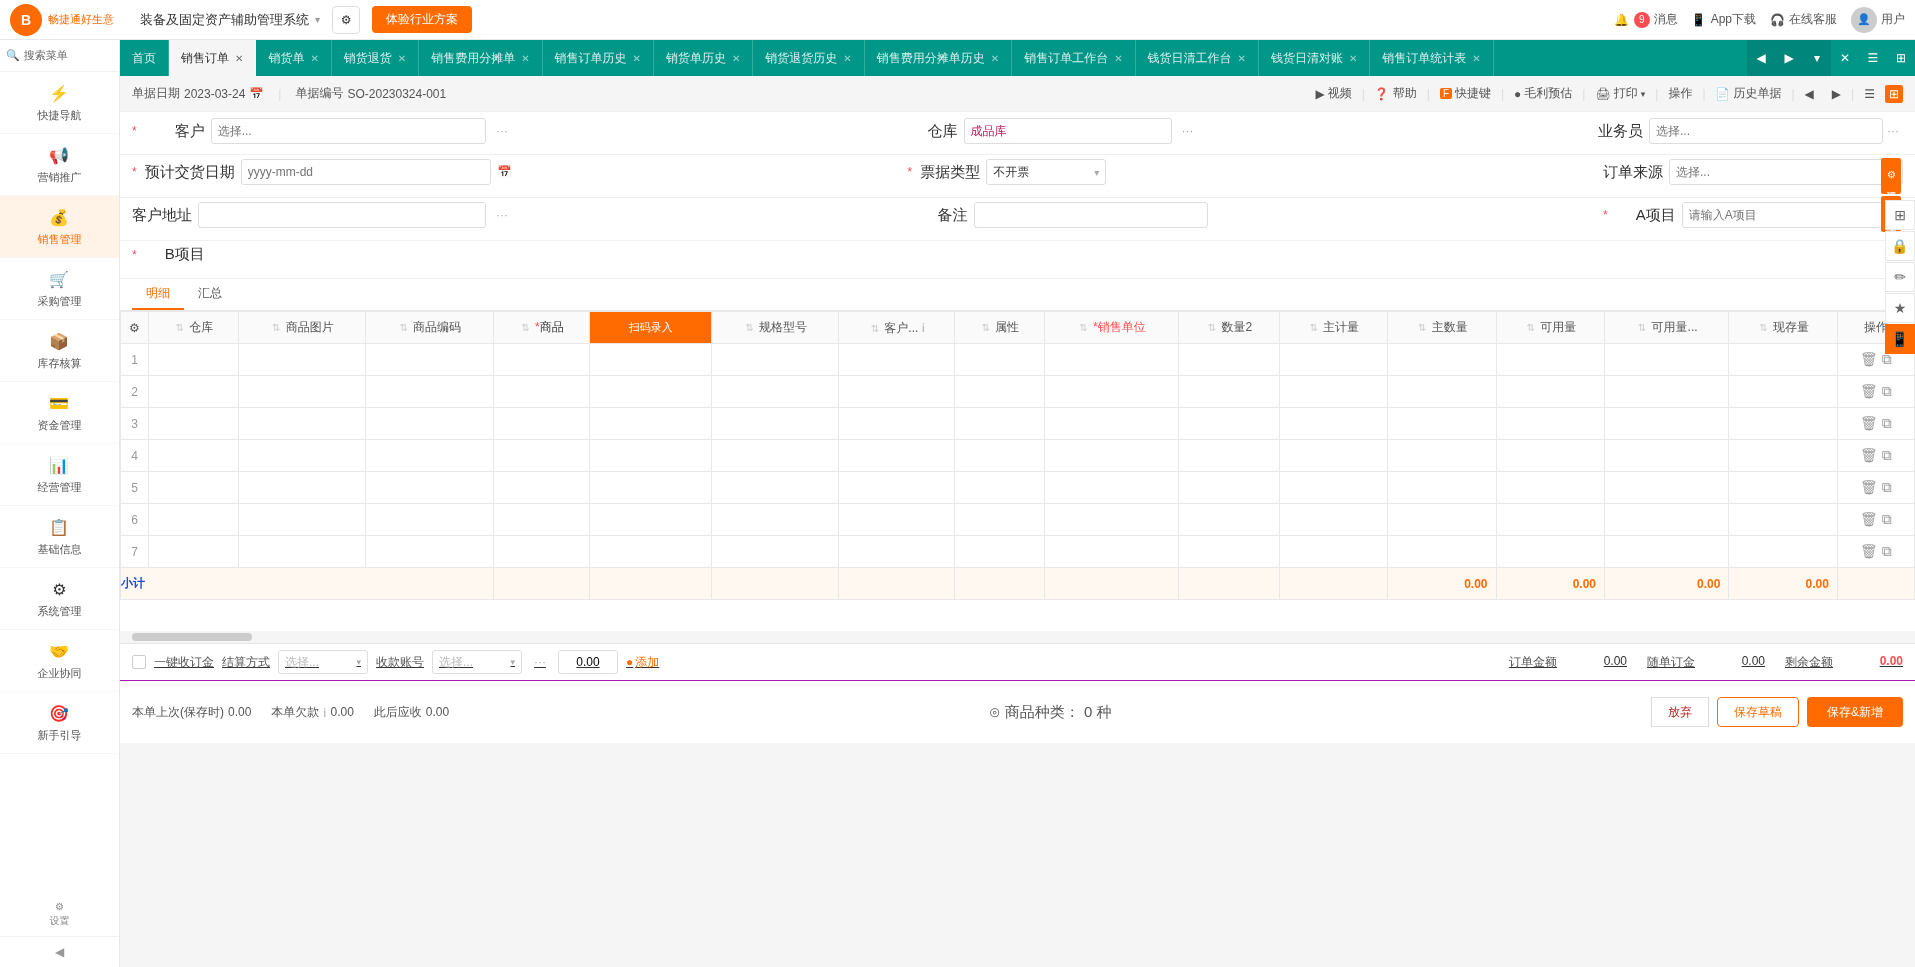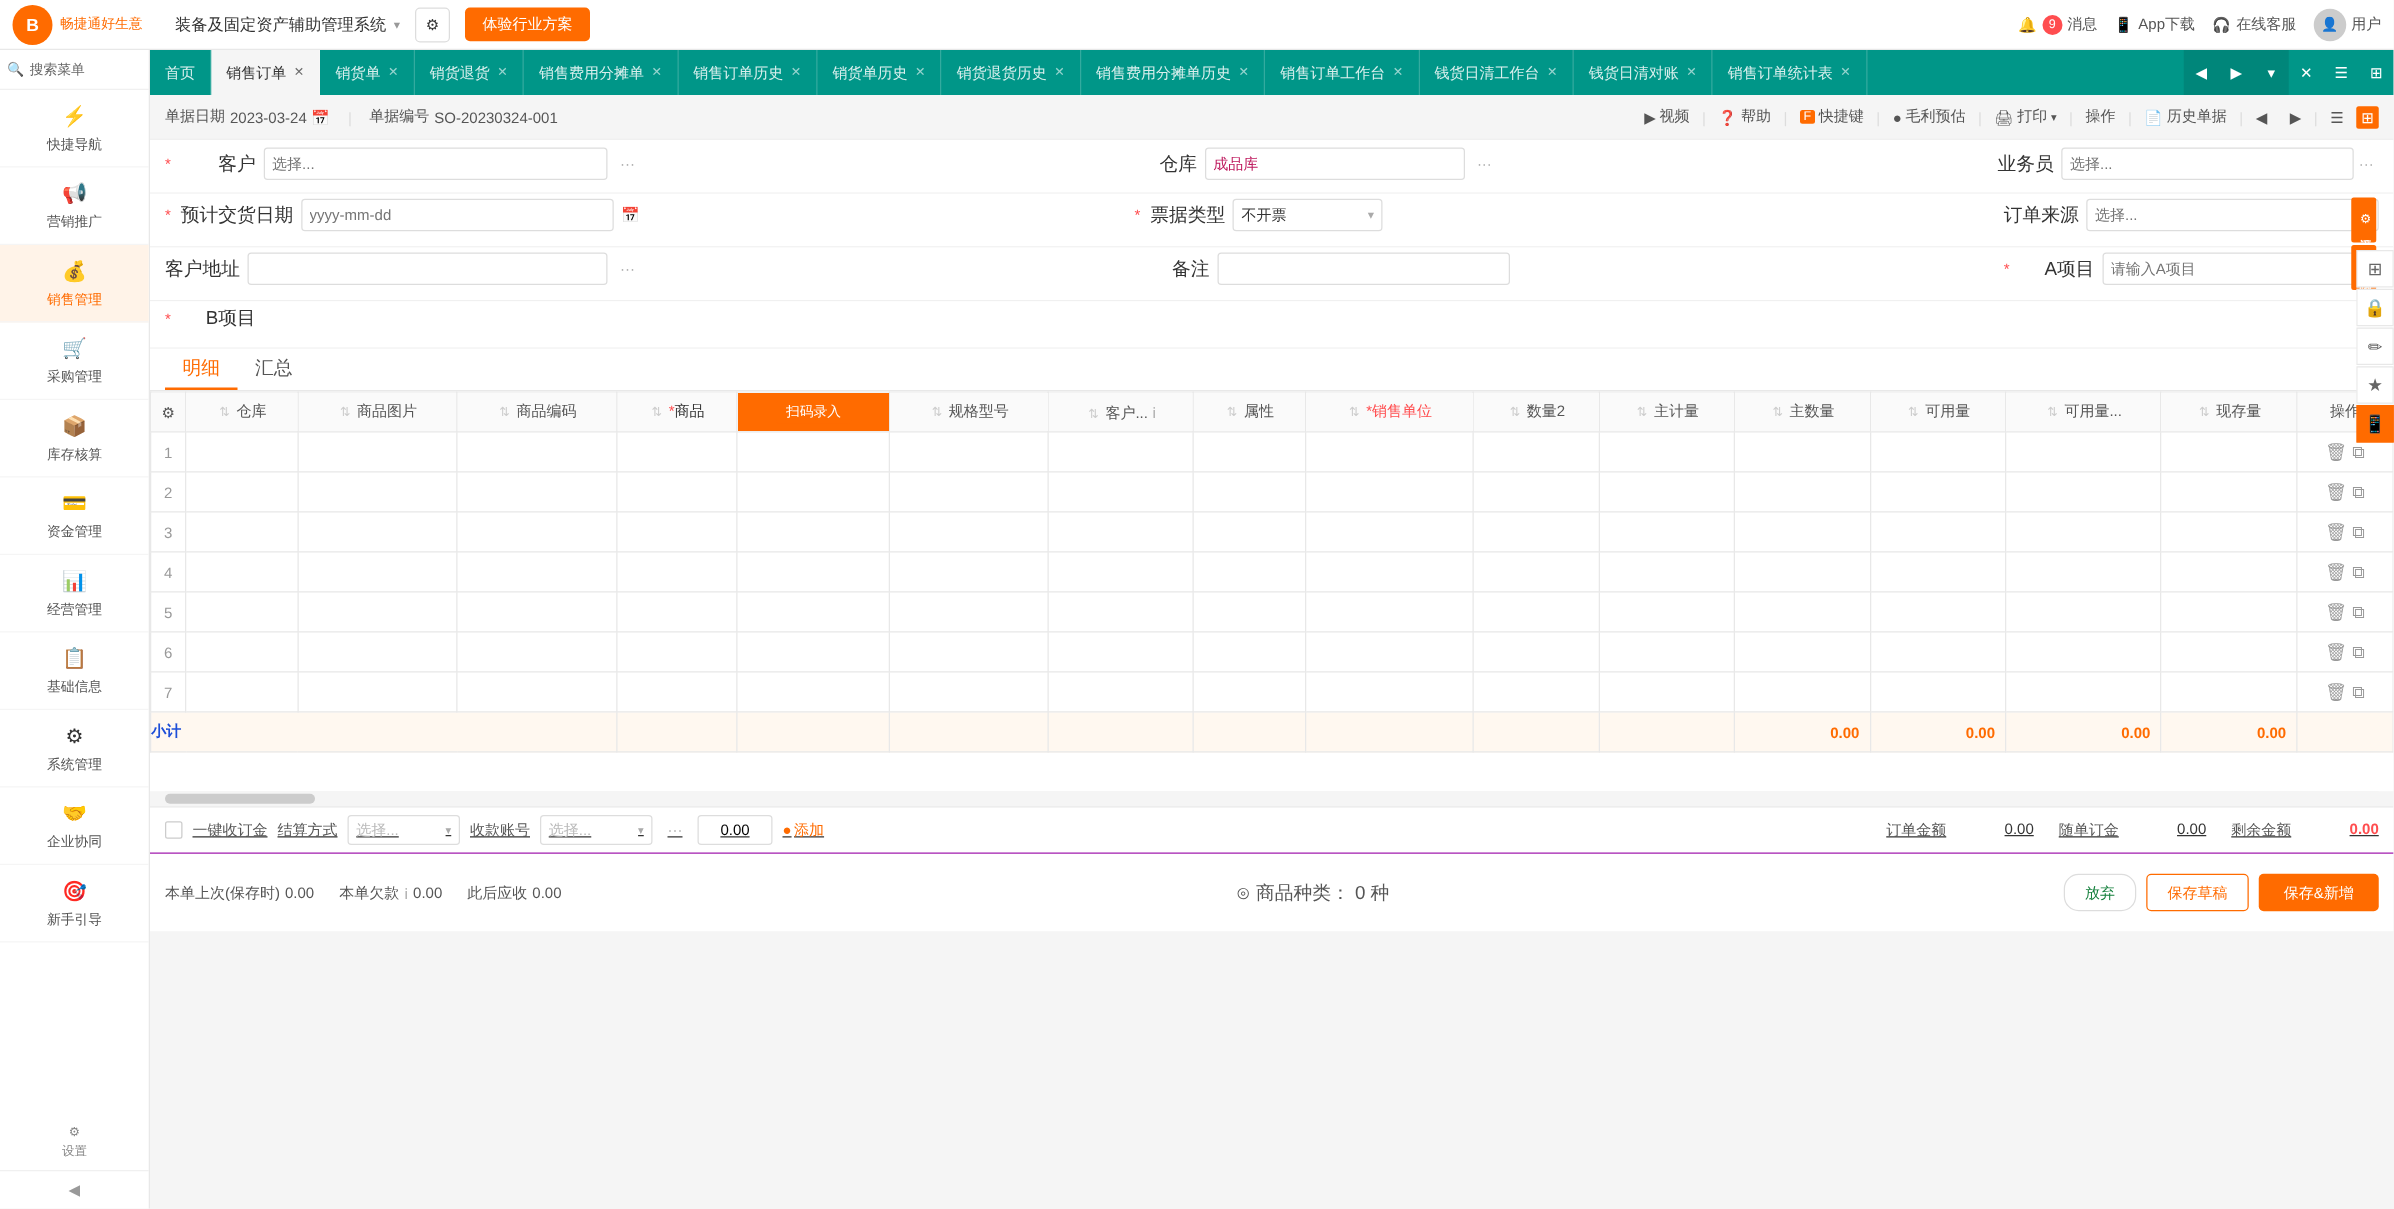--- a/index.html
+++ b/index.html
@@ -60,21 +60,21 @@
     .form-field { display: flex; align-items: center; flex: 1; gap: 6px; }
     .form-label { font-size: 15px; color: #333; white-space: nowrap; min-width: 60px; text-align: right; }
     .required { color: #ff4d4f; margin-right: 2px; }
     .form-input { flex: 1; height: 26px; border: 1px solid #ddd; border-radius: 3px; padding: 0 6px; font-size: 12px; color: #be185d; background: white; outline: none; }
     .form-input.placeholder { color: #bbb; }
     .dots-btn { color: #aaa; cursor: pointer; padding: 0 4px; }
     .date-icon { color: #aaa; cursor: pointer; }
     
     
     .detail-tabs { display: flex; align-items: center; border-bottom: 1px solid #e8e8e8; padding: 0 12px; background: white; }
-    .detail-tab { padding: 6px 14px; font-size: 15px; color: #555; cursor: pointer; border-bottom: 2px solid transparent; }
+    .detail-tab { padding: 6px 14px; font-size: 12px; color: #555; cursor: pointer; border-bottom: 2px solid transparent; }
     .detail-tab.active { color: #ff6b00; border-bottom-color: #ff6b00; }
     
     
     .data-table-wrap { background: white; overflow: auto; flex: 1; }
     .data-table { width: 100%; border-collapse: collapse; font-size: 12px; }
     .data-table th { background: #fafafa; border: 1px solid #e8e8e8; padding: 6px 8px; white-space: nowrap; font-weight: normal; color: #555; position: sticky; top: 0; z-index: 10; }
     .data-table td { border: 1px solid #e8e8e8; padding: 4px 8px; height: 32px; }
     .row-num { text-align: center; color: #999; width: 28px; }
     .scan-btn { background: #ff6b00; color: white; border: none; border-radius: 3px; padding: 2px 8px; cursor: pointer; font-size: 11px; }
     .sort-icon { color: #ccc; margin: 0 2px; font-size: 10px; }
@@ -103,21 +103,21 @@
     .summary-value { color: #333; min-width: 50px; text-align: right; }
     .summary-value.highlight { color: #ff4d4f; font-weight: bold; }
     
     
     .page-footer { background: white; border-top: 1px solid #a21caf; padding: 16px 12px; display: flex; align-items: center; gap: 20px; }
     .footer-item { display: flex; align-items: center; gap: 4px; font-size: 12px; color: #555; }
     .footer-item .help { color: #aaa; cursor: pointer; }
     .footer-value { font-weight: 500; }
     .footer-actions { margin-left: auto; display: flex; gap: 8px; }
     .product-count { margin-left: auto; font-size: 15px; color: #555; }
-    .btn-discard { height: 30px; padding: 0 16px; border: 1px solid #ddd; background: white; border-radius: 12px; cursor: pointer; font-size: 12px; color: #15803d; }
+    .btn-discard { height: 30px; padding: 0 16px; border: 1px solid #ddd; background: white; border-radius: 0; cursor: pointer; font-size: 12px; color: #b91c1c; }
     .btn-save-draft { height: 30px; padding: 0 16px; border: 1px solid #ff6b00; background: white; border-radius: 4px; cursor: pointer; font-size: 12px; color: #ff6b00; }
     .btn-save-new { height: 30px; padding: 0 20px; background: #ff6b00; border: none; border-radius: 4px; cursor: pointer; font-size: 12px; color: white; }
     
     
     .right-float-panel { position: fixed; right: 0; top: 200px; display: flex; flex-direction: column; gap: 1px; z-index: 200; }
     .right-float-btn { width: 30px; height: 30px; background: white; border: 1px solid #e8e8e8; display: flex; align-items: center; justify-content: center; cursor: pointer; font-size: 14px; color: #666; }
     .right-float-btn.active { background: #ff6b00; color: white; border-color: #ff6b00; }
 
     .top-actions { display: flex; align-items: center; gap: 2px; margin-left: auto; }
     .top-action-item { display: flex; align-items: center; gap: 3px; padding: 3px 8px; font-size: 12px; color: #555; cursor: pointer; }

